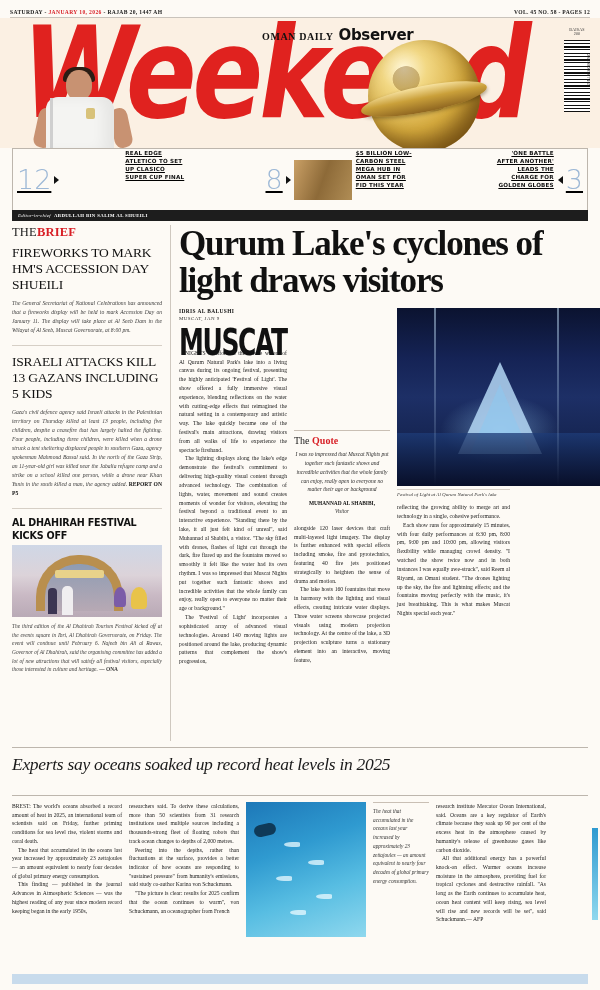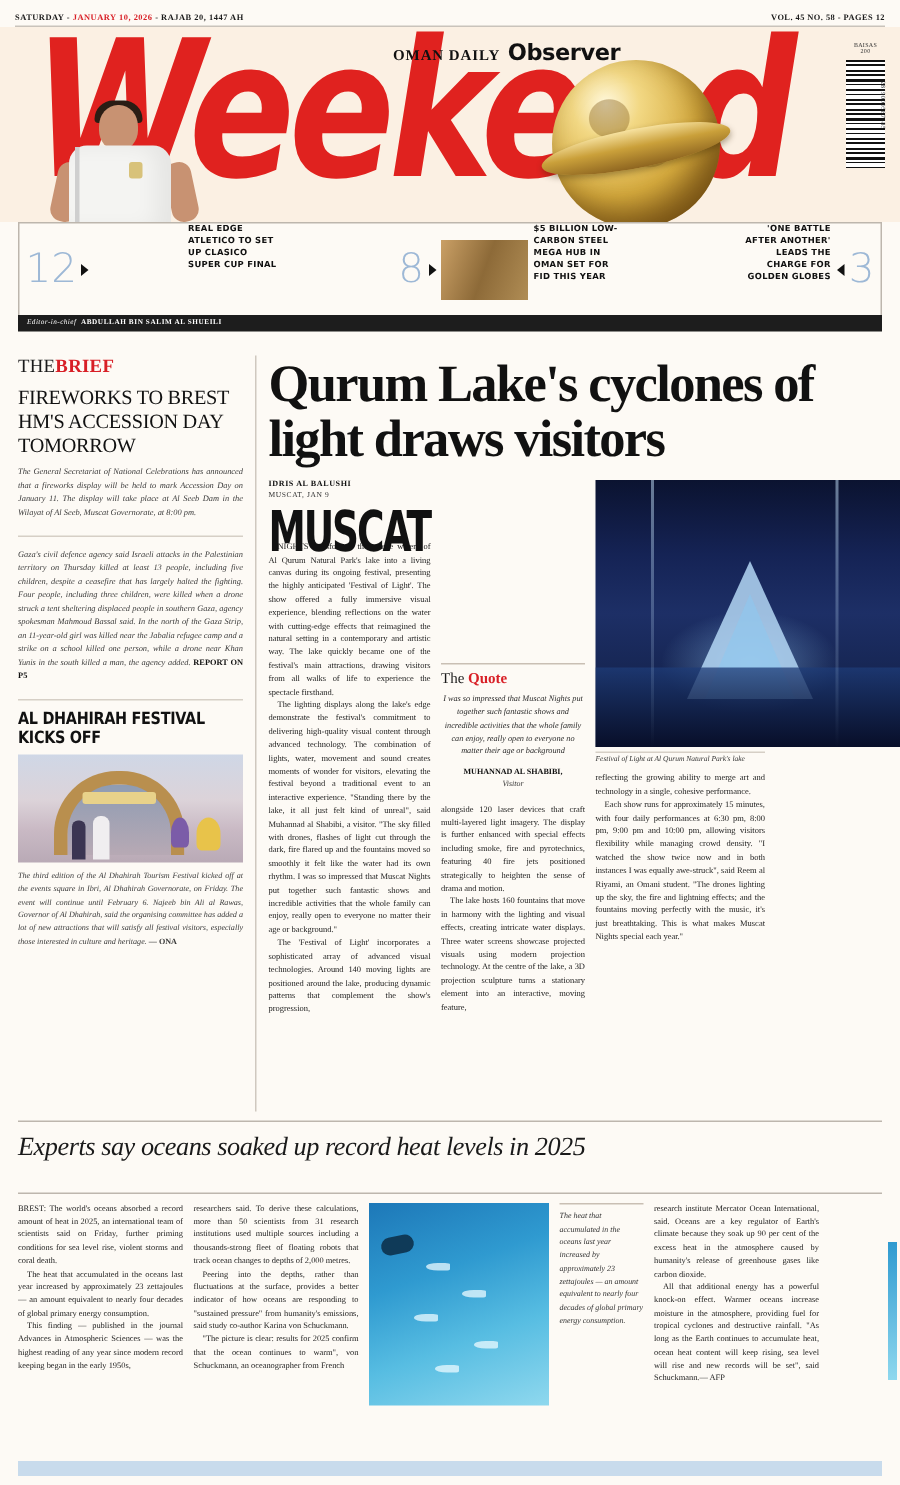--- a/index.html
+++ b/index.html
@@ -96,21 +96,21 @@
   }
   .barcode .num {
     position:absolute; right:-1px; top:14px;
     font-size:4.2px; color:#222; writing-mode: vertical-rl; letter-spacing:.4px;
   }
 
   
   .teasers {
     position: relative; height: 62px; margin: 0 12px 0 12px;
     border: 1px solid #bdb6ad; border-bottom: none;
-    display: flex; align-items: stretch; background: transparent; z-index: 5;
+    display: flex; align-items: stretch; background: transparent; z-index: 5; text-decoration: underline;
   }
   .tz { display:flex; align-items:center; gap:3px; padding: 0 4px; }
   .tnum {
     font-family: "DejaVu Sans", sans-serif; font-weight: 300;
     font-size: 27px; color: #9db8d6; line-height: 1;
   }
   .tri { width:0;height:0;border-left:5px solid #111;border-top:4px solid transparent;border-bottom:4px solid transparent; }
   .tri.rev { border-left:none;border-right:5px solid #111; }
   .tthumb { width: 58px; height: 40px; background:#b98e55; flex:none;
     background-image: linear-gradient(110deg,#caa066,#8d6a38 50%,#b08d55);
@@ -126,21 +126,21 @@
   .editorbar {
     margin: 0 12px; height: 11px; background: #1d1d1d; color: #fff;
     display:flex; align-items:center; padding-left: 6px; gap:3px;
     font-size: 4.8px; letter-spacing:.3px;
   }
   .editorbar i { font-style: italic; }
   .editorbar b { font-weight: 700; letter-spacing:.4px; }
 
   
   .main {
-    display: flex; padding: 16px 12px 0 12px; gap: 8px;
+    display: flex; padding: 4px 12px 0 12px; gap: 8px;
     height: 520px;
   }
   .colL { width: 150px; flex: none; }
   .vrule { width: 1px; background: #cfc8bf; flex:none; }
   .colR { flex: 1; }
 
   
   .brief-hd { font-size: 12.5px; letter-spacing: .2px; margin-bottom: 5px; }
   .brief-hd .the { color:#1a1a1a; font-weight:400; }
   .brief-hd .brief { color:#d81f26; font-weight:700; }
@@ -359,25 +359,26 @@
     <b>ABDULLAH BIN SALIM AL SHUEILI</b>
   </div>
 
   <div class="main">
 
     <div class="colL">
       <div class="brief-hd">
         <span class="the">THE</span><span class="brief">BRIEF</span>
       </div>
 
-      <div class="brief-title">FIREWORKS TO BREST HM'S ACCESSION DAY TOMORROW</div>
+      <div class="brief-title">FIREWORKS TO MARK HM'S ACCESSION DAY SHUEILI</div>
       <div class="brief-body">The General Secretariat of National Celebrations has announced that a fireworks display will be held to mark Accession Day on January 11. The display will take place at Al Seeb Dam in the Wilayat of Al Seeb, Muscat Governorate, at 8:00 pm.</div>
 
       <div class="brief-sep"></div>
 
+      <div class="brief-title">ISRAELI ATTACKS KILL 13 GAZANS INCLUDING 5 KIDS</div>
       <div class="brief-body"><span>Gaza's civil defence agency said Israeli attacks in the Palestinian territory on Thursday killed at least 13 people, including five children, despite a ceasefire that has largely halted the fighting. Four people, including three children, were killed when a drone struck a tent sheltering displaced people in southern Gaza, agency spokesman Mahmoud Bassal said. In the north of the Gaza Strip, an 11-year-old girl was killed near the Jabalia refugee camp and a strike on a school killed one person, while a drone near Khan Yunis in the south killed a man, the agency added.</span> <b>REPORT ON P5</b></div>
 
       <div class="brief-sep"></div>
 
       <div class="sub-hd">AL DHAHIRAH FESTIVAL KICKS OFF</div>
       <div class="photo-dhahirah">
         <div class="arch"></div>
         <div class="p1"></div>
         <div class="p2"></div>
         <div class="m1"></div>

